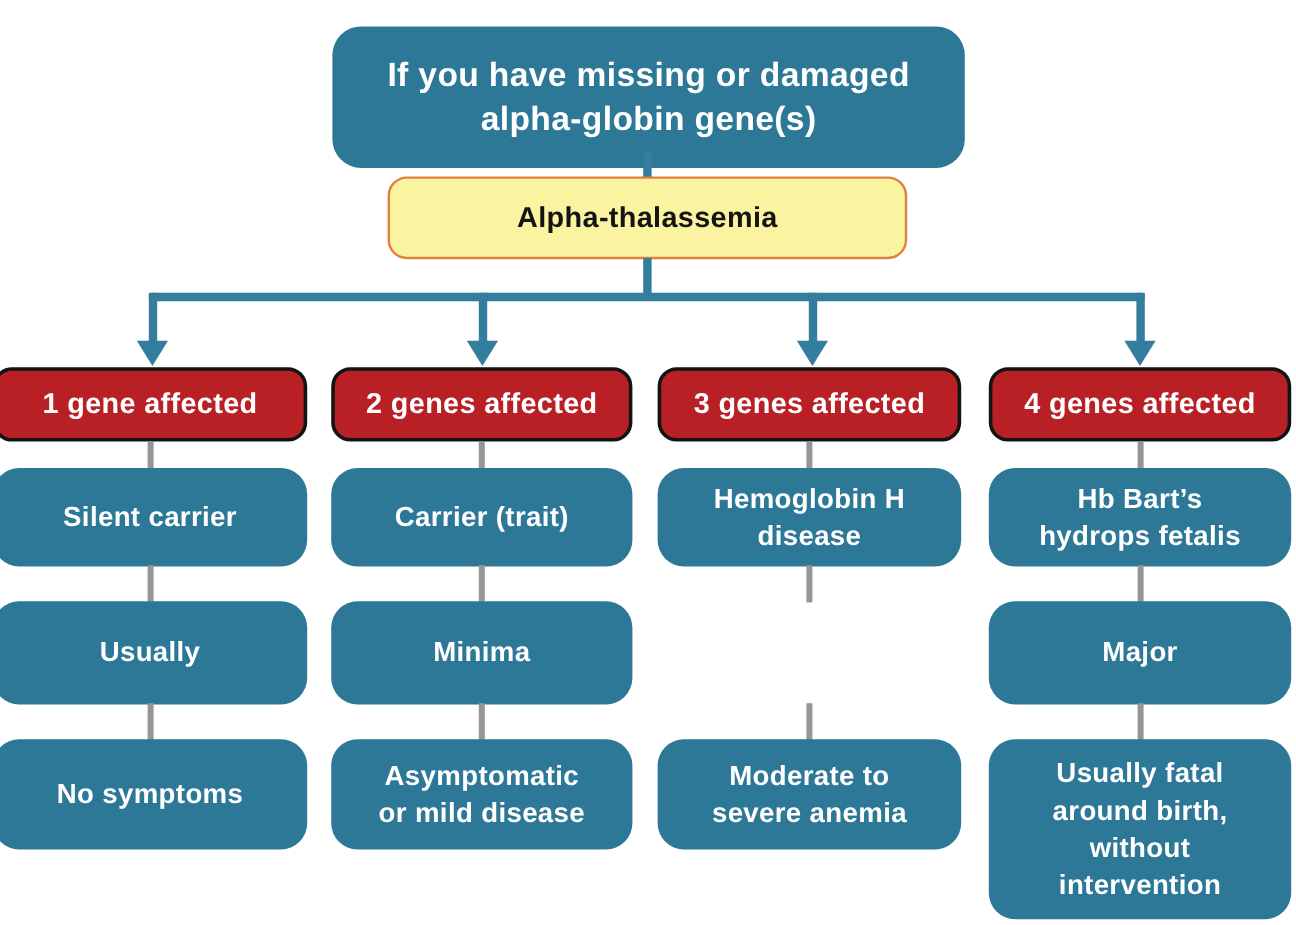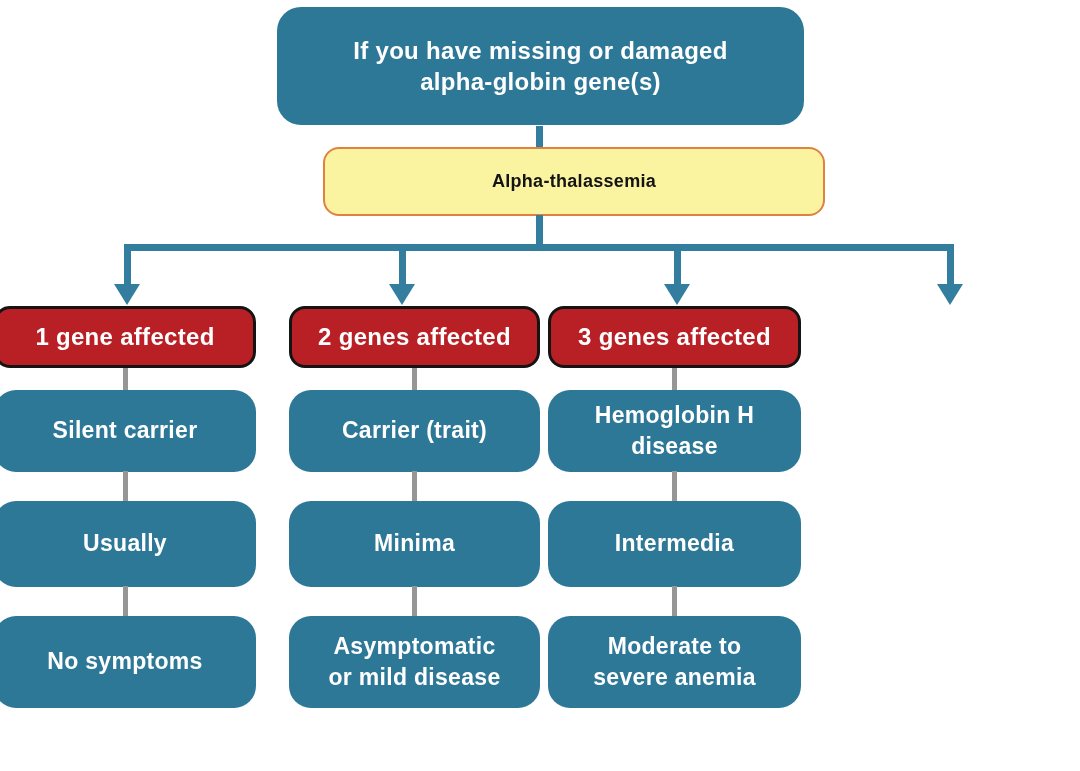--- a/index.html
+++ b/index.html
@@ -17,52 +17,52 @@
     position: absolute;
     display: flex;
     align-items: center;
     justify-content: center;
     text-align: center;
     white-space: pre-line;
     box-sizing: border-box;
     line-height: 1.3;
   }
   .top-node {
-    left: 277px; top: 7px; width: 527px; height: 118px;
+    left: 277px; top: 22px; width: 527px; height: 118px;
     background: var(--node-blue, #2e7897);
     color: var(--text-light, #ffffff);
     border-radius: 24px;
-    font-size: 24px;
+    font-size: 28px;
   }
   .yellow-node {
-    left: 323px; top: 147px; width: 502px; height: 69px;
+    left: 323px; top: 147px; width: 433px; height: 69px;
     background: var(--node-yellow, #faf3a0);
     border: 2px solid var(--yellow-border, #e08140);
     color: var(--text-dark, #141414);
     border-radius: 16px;
-    font-size: 18px;
+    font-size: 24px;
   }
   .vline, .hline, .drop {
     position: absolute;
     background: var(--connector-teal, #337d9f);
   }
   .vline { width: 7px; }
   .hline { left: 124px; top: 244px; width: 830px; height: 7px; border-radius: 3px; }
   .drop  { width: 7px; top: 244px; height: 42px; }
   .arrowhead {
     position: absolute;
     top: 284px;
     width: 0; height: 0;
     border-left: 13px solid transparent;
     border-right: 13px solid transparent;
     border-top: 21px solid var(--connector-teal, #337d9f);
   }
   .col { position: absolute; top: 0; height: 771px; }
   .col-1 { left: -6px;  width: 262px; }
-  .col-2 { left: 289px; width: 251px; }
+  .col-2 { left: 276px; width: 251px; }
   .col-3 { left: 548px; width: 253px; }
   .col-4 { left: 824px; width: 252px; }
   .header-node {
     left: 0; right: 0; top: 306px; height: 62px;
     background: var(--node-red, #b92025);
     color: var(--text-light, #ffffff);
     border: 3px solid var(--red-border, #141414);
     border-radius: 16px;
     font-size: 24px;
   }
@@ -157,24 +157,42 @@
   <div class="col col-3">
     <div class="node header-node">
       <span>3 genes affected</span>
     </div>
     <div class="gline g-1"></div>
     <div class="node blue-node row-1">
       <span>Hemoglobin H
 disease</span>
     </div>
     <div class="gline g-2"></div>
-    <div class="node blue-node row-2">
-      <span>Intermedia</span>
-    </div>
     <div class="gline g-3"></div>
     <div class="node blue-node row-3">
       <span>Moderate to
 severe anemia</span>
     </div>
   </div>
 
+  <div class="col col-4">
+    <div class="node header-node">
+      <span>4 genes affected</span>
+    </div>
+    <div class="gline g-1"></div>
+    <div class="node blue-node row-1">
+      <span>Hb Bart’s
+hydrops fetalis</span>
+    </div>
+    <div class="gline g-2"></div>
+    <div class="node blue-node row-2">
+      <span>Major</span>
+    </div>
+    <div class="gline g-3"></div>
+    <div class="node blue-node row-3">
+      <span>Usually fatal
+around birth,
+without
+intervention</span>
+    </div>
+  </div>
 
 </div>
 
 </body></html>

